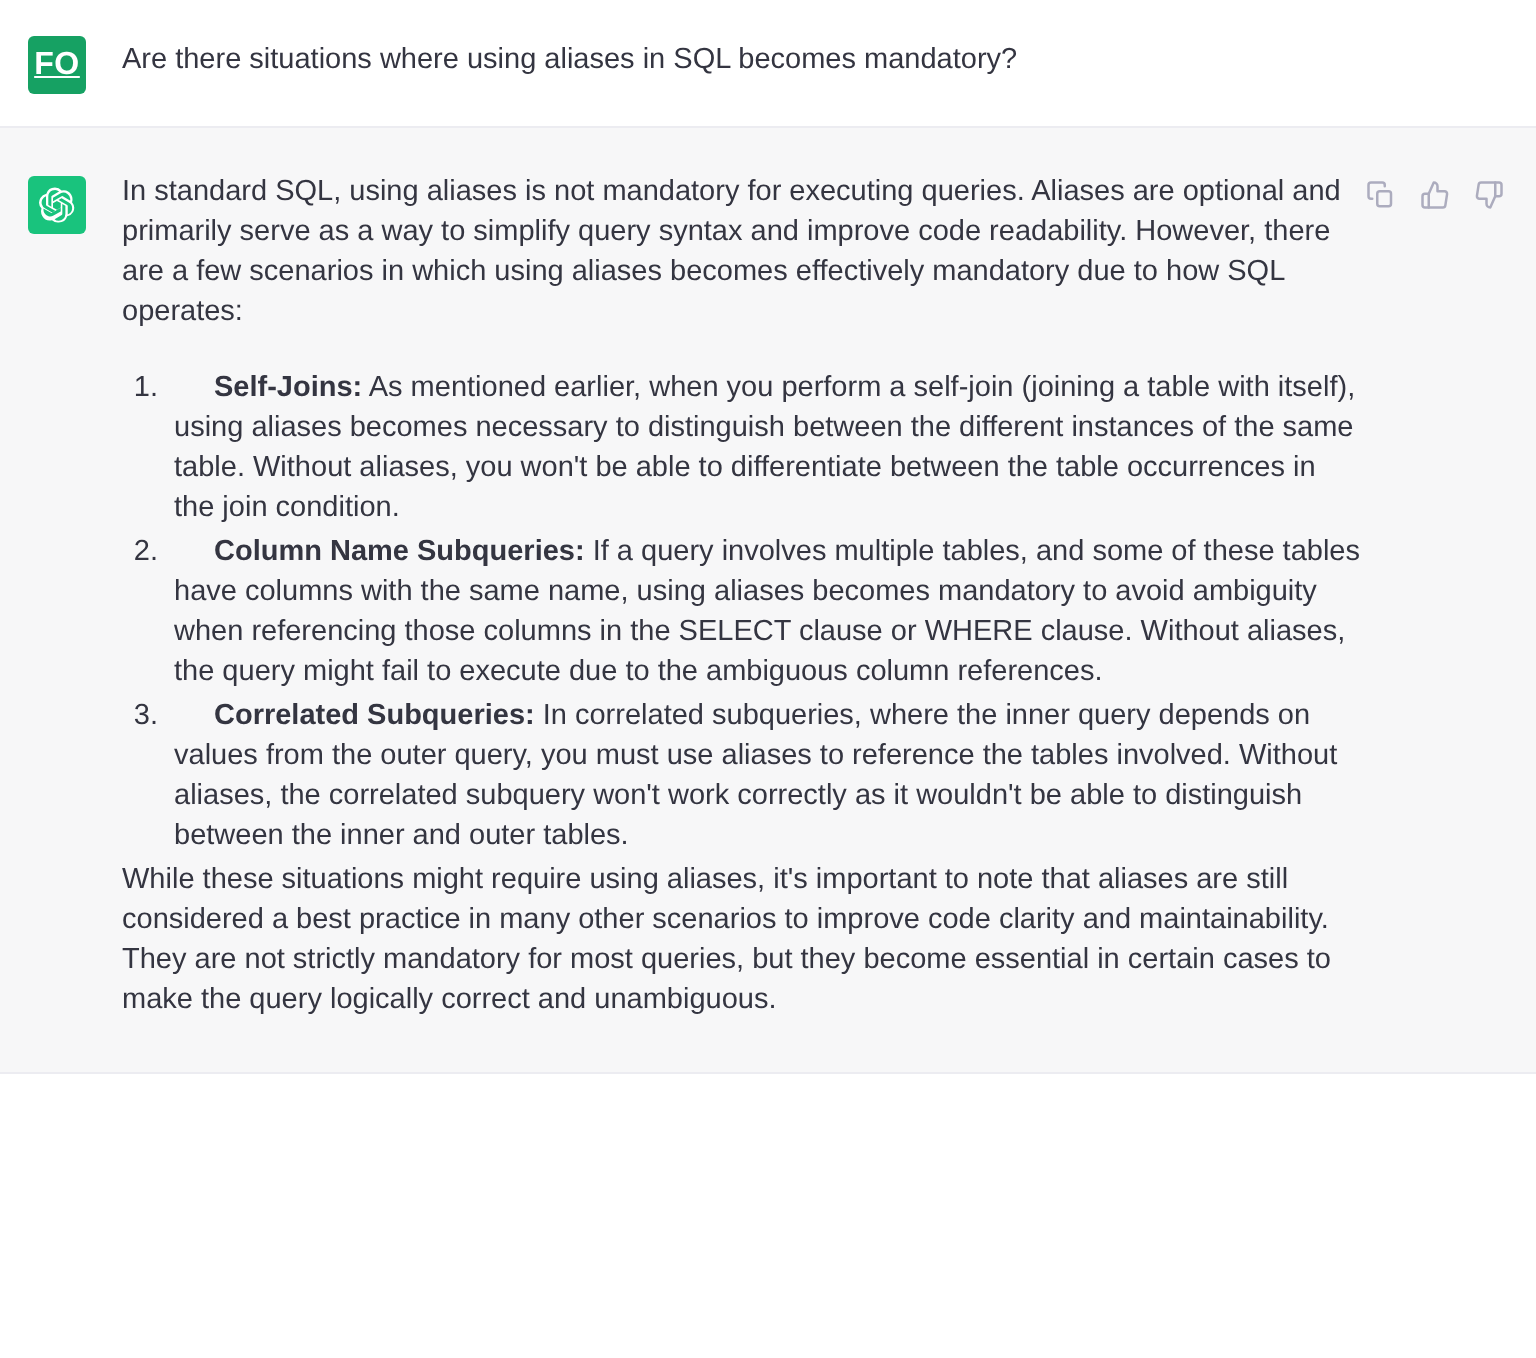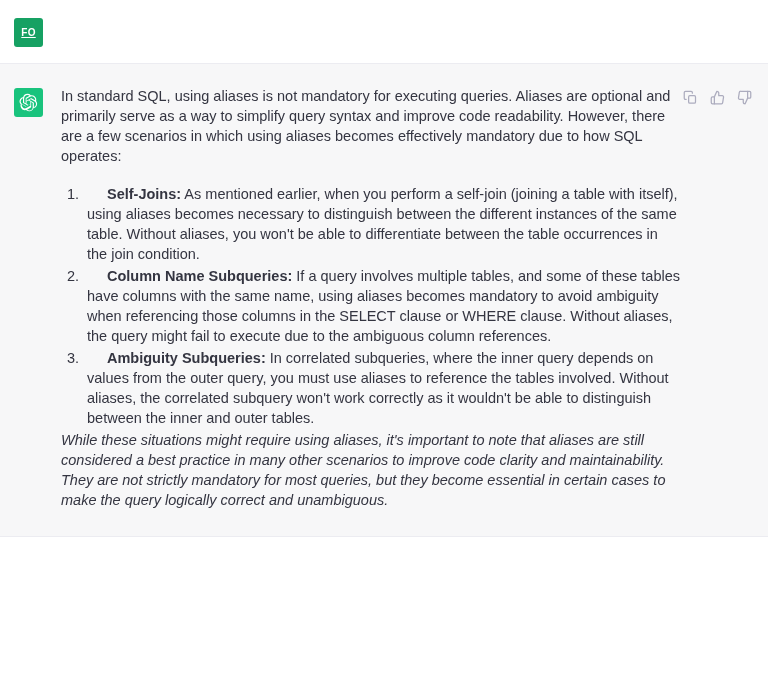--- a/index.html
+++ b/index.html
@@ -47,21 +47,21 @@
     border-radius: 3px;
     display: flex;
     align-items: center;
     justify-content: center;
     margin-right: 18px;
     margin-top: 2px;
   }
   .avatar.user {
     background: #16a163;
     color: #ffffff;
-    font-size: 10px;
+    font-size: 16px;
     font-weight: bold;
     letter-spacing: 0.3px;
     text-decoration: underline;
   }
   .avatar.assistant {
     background: #19c37d;
     border-radius: 3px;
     color: #ffffff;
   }
   .avatar.assistant svg { display: block; }
@@ -87,21 +87,21 @@
   ol.points {
     margin: 18px 0 0 0;
     padding-left: 22px;
   }
   ol.points li {
     margin-bottom: 2px;
     padding-left: 4px;
   }
   ol.points li b { font-weight: bold; margin-left: 20px; }
 
-  .closing { margin-top: 22px; font-style: italic; }
+  .closing { margin-top: 22px; }
 
   
   .actions {
     position: absolute;
     top: 26px;
     right: 16px;
     display: flex;
     gap: 12px;
     align-items: center;
   }
@@ -115,41 +115,44 @@
 </style>
 </head>
 <body>
 
 <div class="conversation">
 
   <div class="msg user">
     <div class="avatar user">
       <span>FO</span>
     </div>
+    <div class="body">
+      <p>Are there situations where using aliases in SQL becomes mandatory?</p>
+    </div>
   </div>
 
   <div class="msg assistant">
     <div class="avatar assistant">
       <svg viewBox="0 0 24 24" width="19" height="19" fill="#ffffff" aria-hidden="true">
         <path d="M21.5 10.2a5.6 5.6 0 0 0-.48-4.6 5.68 5.68 0 0 0-6.11-2.72A5.62 5.62 0 0 0 10.67 1a5.67 5.67 0 0 0-5.4 3.92 5.6 5.6 0 0 0-3.75 2.72 5.67 5.67 0 0 0 .7 6.64 5.6 5.6 0 0 0 .48 4.6 5.68 5.68 0 0 0 6.12 2.72A5.6 5.6 0 0 0 13.08 23a5.67 5.67 0 0 0 5.4-3.93 5.6 5.6 0 0 0 3.75-2.72 5.67 5.67 0 0 0-.73-6.15zm-8.42 11.78a4.2 4.2 0 0 1-2.7-.97l.13-.08 4.48-2.59a.73.73 0 0 0 .37-.64v-6.32l1.9 1.1a.07.07 0 0 1 .03.05v5.23a4.22 4.22 0 0 1-4.21 4.22zM4.03 17.1a4.2 4.2 0 0 1-.5-2.82l.13.08 4.49 2.59a.73.73 0 0 0 .73 0l5.48-3.16v2.19a.07.07 0 0 1-.03.06l-4.54 2.62a4.22 4.22 0 0 1-5.76-1.55zM2.85 8.4a4.2 4.2 0 0 1 2.2-1.85v5.32a.72.72 0 0 0 .36.63l5.46 3.15-1.9 1.1a.07.07 0 0 1-.06 0L4.37 14.1A4.22 4.22 0 0 1 2.85 8.4zm15.57 3.62l-5.48-3.18 1.9-1.1a.07.07 0 0 1 .06 0l4.54 2.62a4.21 4.21 0 0 1-.65 7.6v-5.31a.72.72 0 0 0-.37-.63zm1.89-2.84l-.13-.08-4.48-2.6a.73.73 0 0 0-.74 0L9.48 9.67V7.48a.07.07 0 0 1 .03-.06l4.54-2.62a4.21 4.21 0 0 1 6.26 4.36zM8.44 13.09l-1.9-1.1a.07.07 0 0 1-.03-.05V6.71a4.21 4.21 0 0 1 6.9-3.23l-.12.07L8.8 6.14a.73.73 0 0 0-.37.63zm1.03-2.22L11.92 9.4l2.45 1.41v2.83l-2.45 1.41-2.45-1.41z"></path>
       </svg>
     </div>
 
     <div class="body">
       <p>In standard SQL, using aliases is not mandatory for executing queries. Aliases are optional and primarily serve as a way to simplify query syntax and improve code readability. However, there are a few scenarios in which using aliases becomes effectively mandatory due to how SQL operates:</p>
 
       <ol class="points">
         <li>
           <b>Self-Joins:</b><span> As mentioned earlier, when you perform a self-join (joining a table with itself), using aliases becomes necessary to distinguish between the different instances of the same table. Without aliases, you won't be able to differentiate between the table occurrences in the join condition.</span>
         </li>
         <li>
           <b>Column Name Subqueries:</b><span> If a query involves multiple tables, and some of these tables have columns with the same name, using aliases becomes mandatory to avoid ambiguity when referencing those columns in the SELECT clause or WHERE clause. Without aliases, the query might fail to execute due to the ambiguous column references.</span>
         </li>
         <li>
-          <b>Ambiguity Subqueries:</b><span> In correlated subqueries, where the inner query depends on values from the outer query, you must use aliases to reference the tables involved. Without aliases, the correlated subquery won't work correctly as it wouldn't be able to distinguish between the inner and outer tables.</span>
+          <b>Correlated Subqueries:</b><span> In correlated subqueries, where the inner query depends on values from the outer query, you must use aliases to reference the tables involved. Without aliases, the correlated subquery won't work correctly as it wouldn't be able to distinguish between the inner and outer tables.</span>
         </li>
       </ol>
 
       <p class="closing">While these situations might require using aliases, it's important to note that aliases are still considered a best practice in many other scenarios to improve code clarity and maintainability. They are not strictly mandatory for most queries, but they become essential in certain cases to make the query logically correct and unambiguous.</p>
     </div>
 
     <div class="actions">
       <span class="act">
         <svg viewBox="0 0 24 24" fill="none" stroke="currentColor" stroke-width="2" stroke-linecap="round" stroke-linejoin="round">
           <rect x="9" y="9" width="11" height="12" rx="2"></rect>

